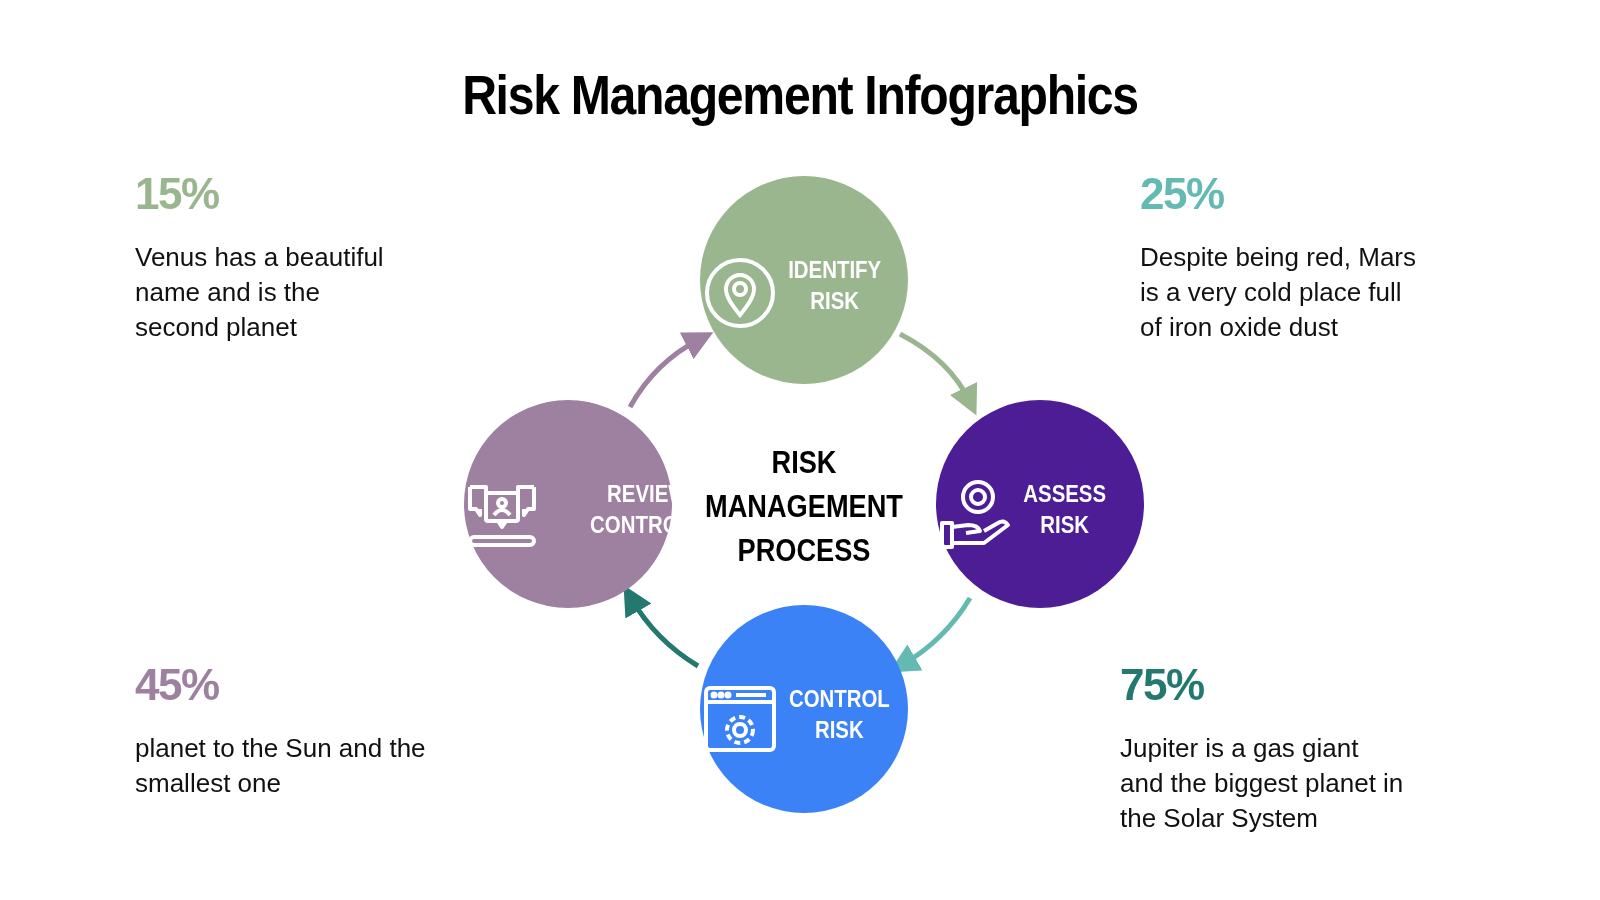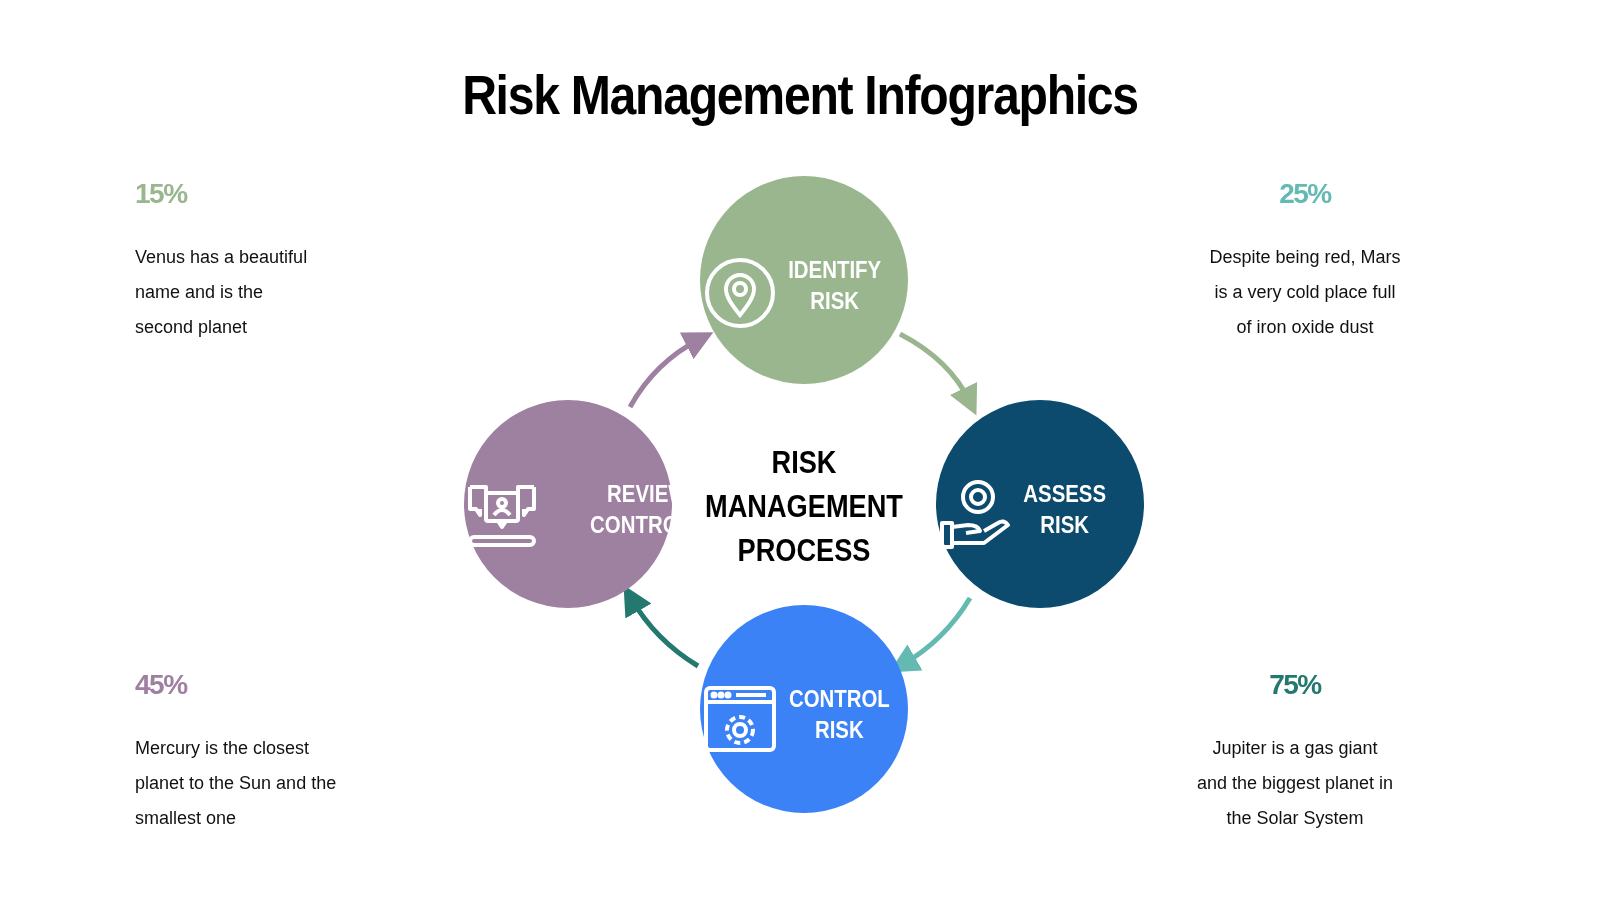--- a/index.html
+++ b/index.html
@@ -7,46 +7,46 @@
     width: 1600px; height: 900px; background: #ffffff; position: relative; overflow: hidden;
     font-family: "Liberation Sans", sans-serif; color: #111;
   }
   .title {
     position: absolute; left: 0; right: 0; top: 62px; text-align: center;
     font-family: "Liberation Sans", sans-serif; font-weight: 700; font-size: 56px;
     letter-spacing: -1.5px; transform: scaleX(0.86); color: #000;
   }
   .stat { position: absolute; width: 330px; }
   .stat .pct {
-    font-weight: 700; font-size: 28px; letter-spacing: -1.5px; line-height: 44px;
+    font-weight: 700; font-size: 44px; letter-spacing: -1.5px; line-height: 44px;
     font-family: "Liberation Sans", sans-serif;
   }
   .stat .desc {
-    margin-top: 24px; font-size: 18px; line-height: 35px; color: #111;
+    margin-top: 24px; font-size: 26px; line-height: 35px; color: #111;
     font-family: "Liberation Sans", sans-serif;
   }
   .stat.left { text-align: left; }
-  .stat.right { text-align: center; }
+  .stat.right { text-align: left; }
   #stat-tl { left: 135px; top: 172px; }
   #stat-tr { left: 1140px; top: 172px; width: 330px; }
   #stat-bl { left: 135px; top: 663px; width: 340px; }
   #stat-br { left: 1120px; top: 663px; width: 350px; }
 
   .node {
     position: absolute; width: 208px; height: 208px; border-radius: 50%;
     display: flex; flex-direction: row; align-items: center; justify-content: flex-start;
     color: #fff;
   }
   .node .icon { margin-top: 26px; width: 80px; height: 80px; display: flex; align-items: center; justify-content: center; }
   .node .label {
     margin-top: 10px; text-align: center; font-weight: 700; font-size: 24px; line-height: 31px;
     transform: scaleX(0.85); letter-spacing: 0px;
   }
   #node-identify { left: 700px; top: 176px; background: #9ab68f; }
-  #node-assess   { left: 936px; top: 400px; background: #0c4a6e; }
+  #node-assess   { left: 936px; top: 400px; background: #4c1d95; }
   #node-control  { left: 700px; top: 605px; background: #3b82f6; }
   #node-review   { left: 464px; top: 400px; background: #9e80a1; gap: 40px; }
 
   .center-label {
     position: absolute; left: 684px; top: 440px; width: 240px; text-align: center;
     font-weight: 700; font-size: 32px; line-height: 44px; color: #000;
     transform: scaleX(0.85);
   }
   svg.arrows { position: absolute; left: 0; top: 0; }
 </style>
@@ -67,21 +67,20 @@
   <div class="pct" style="color:#64bab2">25%</div>
   <div class="desc">
     <div>Despite being red, Mars</div>
     <div>is a very cold place full</div>
     <div>of iron oxide dust</div>
   </div>
 </div>
 <div class="stat left" id="stat-bl">
   <div class="pct" style="color:#9e80a1">45%</div>
   <div class="desc">
-    <div>Mercury is the closest</div>
     <div>planet to the Sun and the</div>
     <div>smallest one</div>
   </div>
 </div>
 <div class="stat right" id="stat-br">
   <div class="pct" style="color:#23796f">75%</div>
   <div class="desc">
     <div>Jupiter is a gas giant</div>
     <div>and the biggest planet in</div>
     <div>the Solar System</div>

